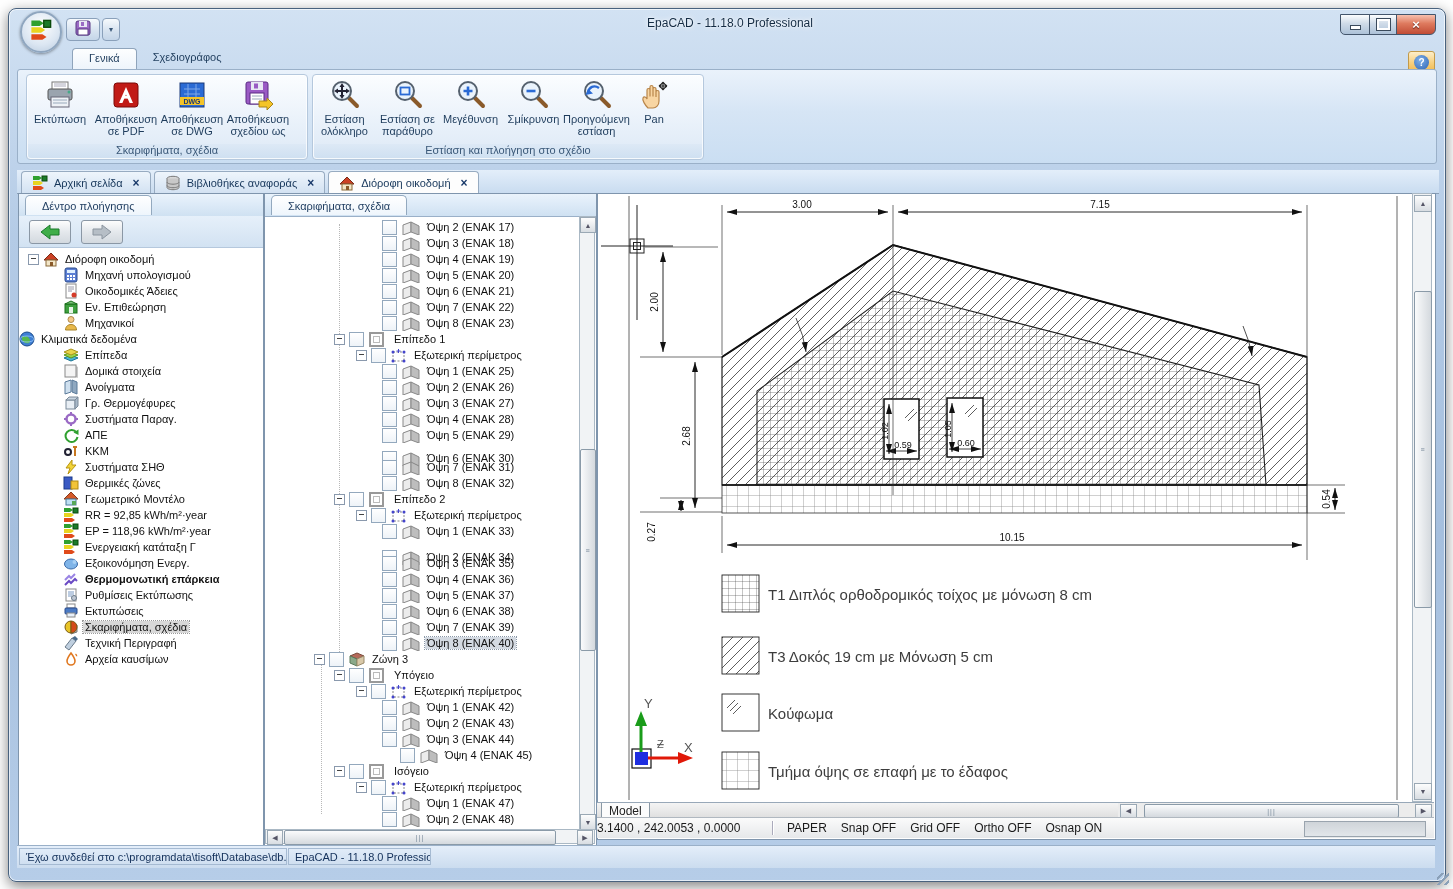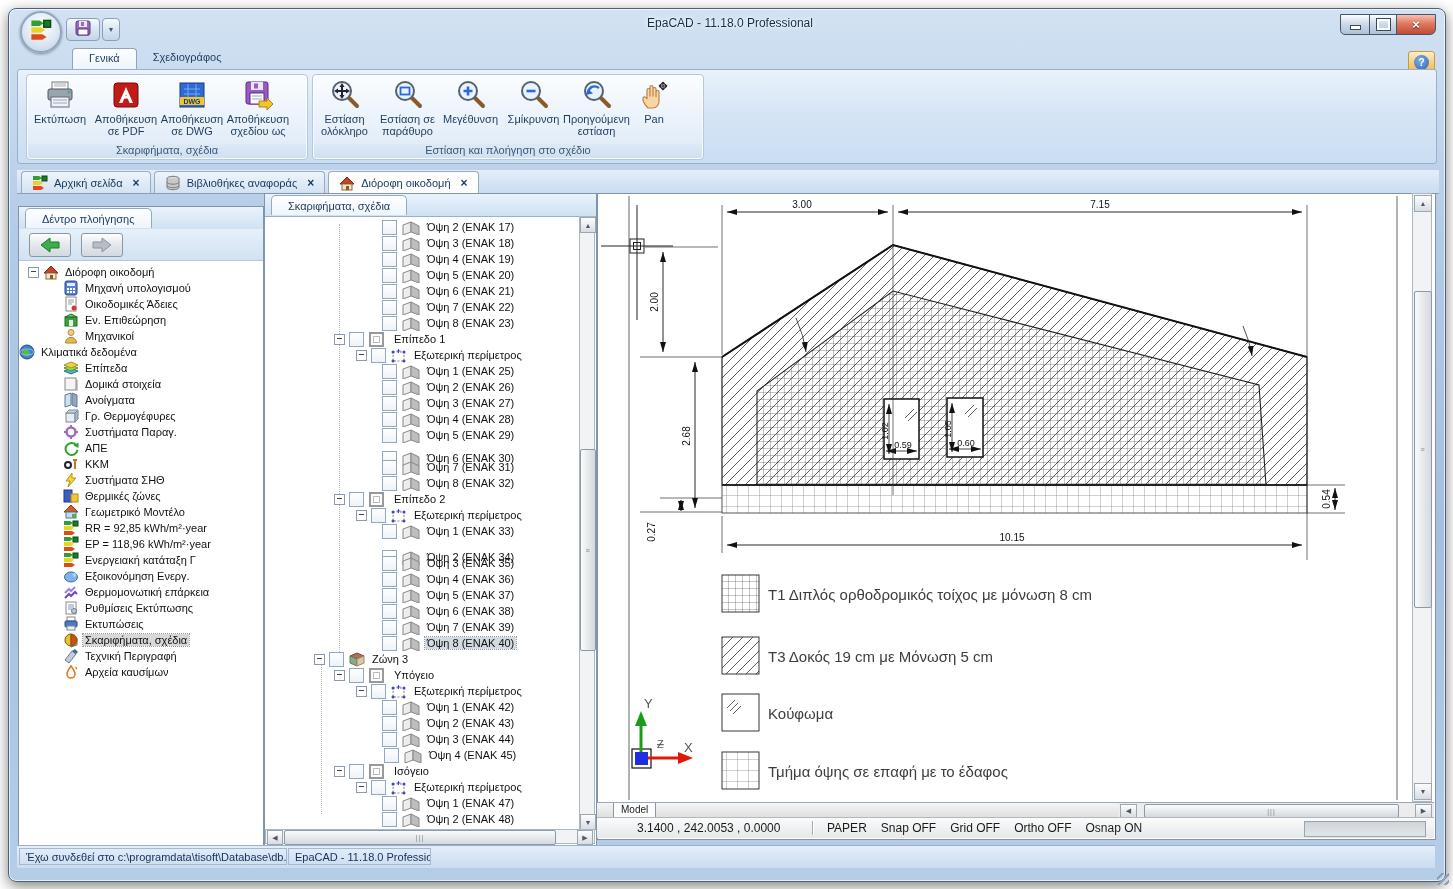--- a/index.html
+++ b/index.html
@@ -76,26 +76,26 @@
   
   .sb{position:absolute;background:#f1f3f5;border:1px solid #aab8c4;box-sizing:border-box;}
   .sbtn{position:absolute;background:linear-gradient(#fdfdfd,#d8dde2);border:1px solid #9aa8b4;color:#556;
      display:flex;align-items:center;justify-content:center;font-size:7px;}
   .sthumb{position:absolute;background:linear-gradient(90deg,#fafbfc,#d4d9de);border:1px solid #8a9aa8;border-radius:2px;
      display:flex;align-items:center;justify-content:center;color:#789;font-size:7px;letter-spacing:1px;}
   .sthumb.h{background:linear-gradient(#fafbfc,#d4d9de);}
   
   .modelrow{position:absolute;left:597px;top:802px;width:837px;height:15px;background:linear-gradient(#f4f4f4,#e0e0e0);
      border-top:1px solid #98a8b8;box-sizing:border-box;}
-  .modeltab{position:absolute;left:16px;top:0px;height:14px;padding:1px 7px 0 7px;background:#fcfcfc;
-     border:1px solid #8a98a4;border-top:none;font-size:10px;color:#222;border-radius:0 0 2px 2px;}
+  .modeltab{position:absolute;left:4px;top:0px;height:14px;padding:1px 7px 0 7px;background:#fcfcfc;
+     border:1px solid #8a98a4;border-top:none;font-size:12px;color:#222;border-radius:0 0 2px 2px;}
   .statusrow{position:absolute;left:597px;top:817px;width:837px;height:21px;
      background:linear-gradient(#fbfbfb,#e6e8ea);border-top:1px solid #b0b8c0;box-sizing:border-box;
      display:flex;align-items:center;font-size:12px;color:#1a1a1a;}
-  .statusrow .coords{margin-left:40px;width:175px;}
+  .statusrow .coords{width:175px;}
   .statusrow .sep{width:1px;height:14px;background:#aab;box-shadow:1px 0 0 #fff;margin-right:14px;}
   .statusrow .tog{margin-right:14px;}
   .statusbox{position:absolute;right:8px;top:3px;width:120px;height:14px;background:linear-gradient(#cfd4d9,#e2e6ea);
      border:1px solid #9aa4ae;}
   
   .appstatus{position:absolute;left:17px;top:845px;width:1418px;height:22px;
      background:linear-gradient(#e4eefa,#cbdcef);border-top:1px solid #9ab0c8;}
   .ascell{position:absolute;top:2px;height:17px;border:1px solid #a5bad2;font-size:11px;color:#13305a;
      padding:2px 6px 0 6px;box-sizing:border-box;white-space:nowrap;overflow:hidden;}
   .grip{position:absolute;right:4px;bottom:4px;width:12px;height:12px;
@@ -300,21 +300,21 @@
             <polygon points="1,9 8,2 15,9" fill="#cc4125" stroke="#7a2a15"></polygon>
             <rect x="3" y="9" width="10" height="6" fill="#f3e6c8" stroke="#8a6a3a"></rect>
             <rect x="7" y="11" width="3" height="4" fill="#8a5a2a"></rect>
           </svg>
         </span>
         <span>Διόροφη οικοδομή</span>
         <span class="x">×</span>
       </div>
     </div>
 
-  <div class="panel" style="left:18px;top:206px;width:244px;height:652px;">
+  <div class="panel" style="left:18px;top:193px;width:244px;height:652px;">
     <div class="phead">
       <span class="ptab">Δέντρο πλοήγησης</span>
     </div>
     <div class="navtb">
       <div class="navbtn" style="left:10px;">
         <svg width="20" height="16" viewBox="0 0 20 16">
             <path d="M19 5v6h-9v4L1 8l9-7v4z" fill="#3fae49" stroke="#1a7a2a"></path>
           </svg>
       </div>
       <div class="navbtn" style="left:62px;">
@@ -518,21 +518,21 @@
         </div>
         <div class="trow" style="top: 308px; left: 0px; padding-left: 44px;">
           <span class="ticon">
             <svg width="16" height="16" viewBox="0 0 16 16">
               <ellipse cx="8" cy="9" rx="6.5" ry="5" fill="#7fb4e8" stroke="#3a6aa8"></ellipse>
               <circle cx="11.5" cy="7" r="2" fill="#a8d0f4"></circle>
             </svg>
           </span>
           <span class="lab">Εξοικονόμηση Ενεργ.</span>
         </div>
-        <div class="trow" style="top: 324px; left: 0px; padding-left: 44px;">
+        <div class="trow" style="top: 324px; left: 0px; padding-left: 44px; font-weight: bold;">
           <span class="ticon">
             <svg width="16" height="16" viewBox="0 0 16 16">
               <path d="M2 14l4-4 2 2 4-4 2 2" fill="none" stroke="#6a4ac4" stroke-width="2"></path>
               <path d="M2 9l4-4 2 2 4-4" fill="none" stroke="#9a84e4" stroke-width="2"></path>
             </svg>
           </span>
           <span class="lab">Θερμομονωτική επάρκεια</span>
         </div>
         <div class="trow" style="top: 340px; left: 0px; padding-left: 44px;">
           <span class="ticon">
@@ -935,21 +935,21 @@
         <div class="trow" style="top: 515px; left: 0px; position: absolute; padding-left: 117px;">
           <span class="cbx"></span>
           <span class="ticon">
             <svg width="20" height="15" viewBox="0 0 20 15">
               <polygon points="2,5 10,2 10,12 2,15" fill="#ececec" stroke="#888"></polygon>
               <polygon points="10,2 18,6 18,15 10,12" fill="#bdbdbd" stroke="#888"></polygon>
             </svg>
           </span>
           <span class="lab">Όψη 3 (ENAK 44)</span>
         </div>
-        <div class="trow" style="top: 531px; left: 2px; position: absolute; padding-left: 117px;">
+        <div class="trow" style="top: 531px; left: 18px; position: absolute; padding-left: 117px;">
           <span class="cbx"></span>
           <span class="ticon">
             <svg width="20" height="15" viewBox="0 0 20 15">
               <polygon points="2,5 10,2 10,12 2,15" fill="#ececec" stroke="#888"></polygon>
               <polygon points="10,2 18,6 18,15 10,12" fill="#bdbdbd" stroke="#888"></polygon>
             </svg>
           </span>
           <span class="lab">Όψη 4 (ENAK 45)</span>
         </div>
         <div class="trow" style="top: 547px; left: 0px; position: absolute; padding-left: 69px;">

